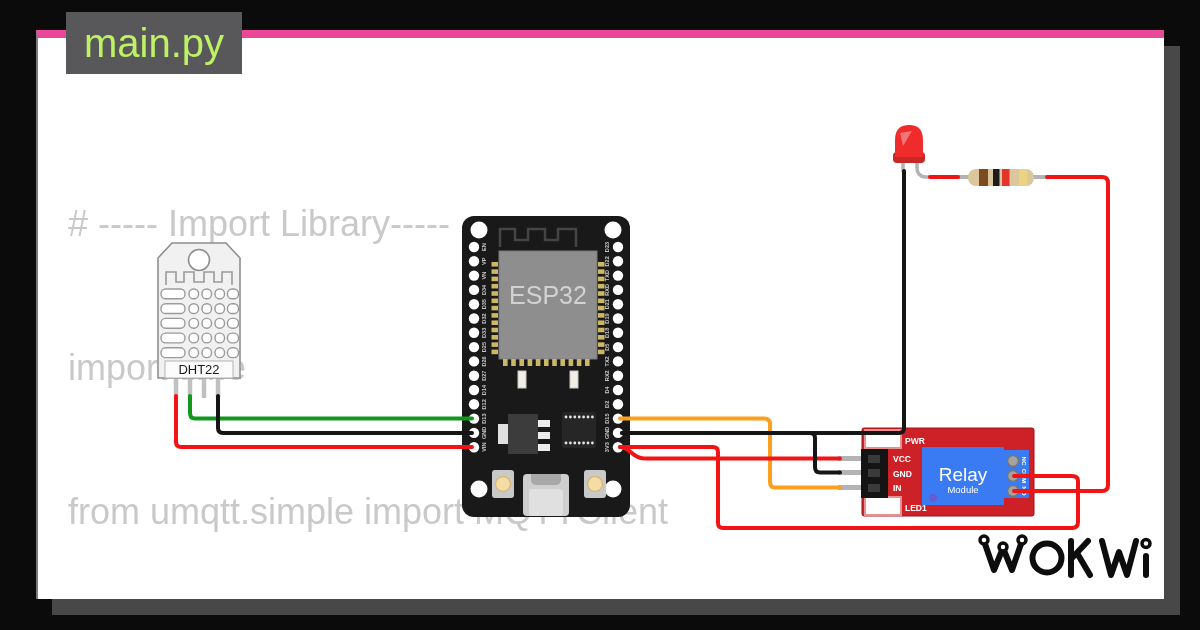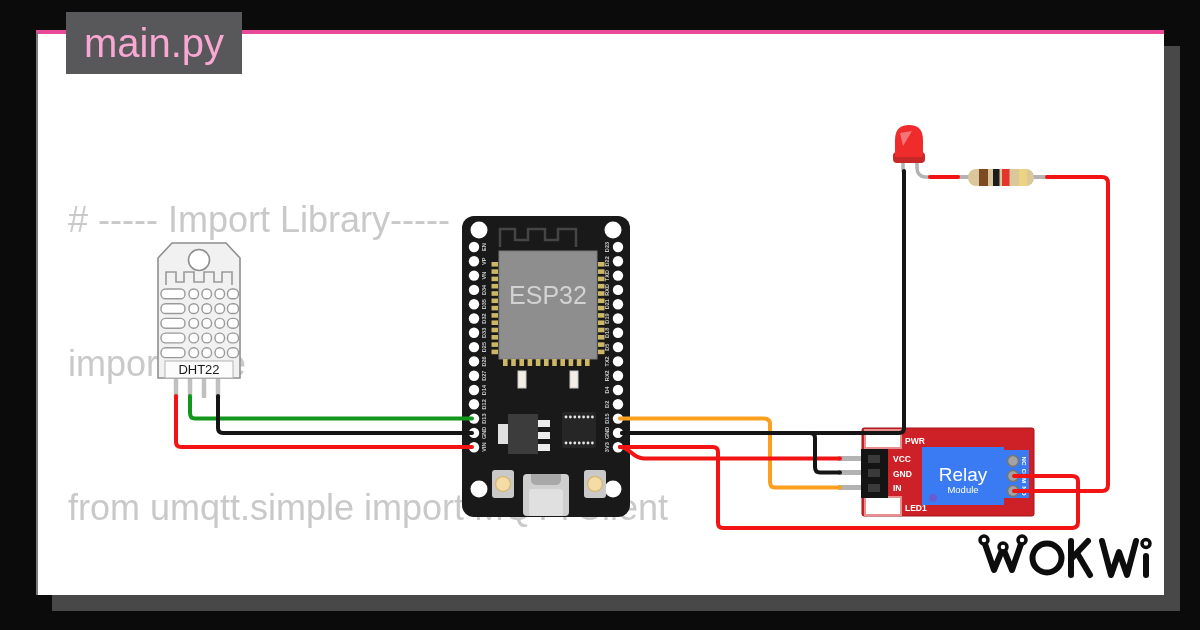--- a/index.html
+++ b/index.html
@@ -1,23 +1,23 @@
 <!DOCTYPE html>
 <html><head>
 <meta charset="utf-8">
 <style>
   html,body{margin:0;padding:0;width:1200px;height:630px;background:#0b0b0b;overflow:hidden;
     font-family:"Liberation Sans",sans-serif;}
   #frame{position:absolute;left:0;top:0;width:1200px;height:630px;background:#0b0b0b;}
   #canvas{position:absolute;left:36px;top:30px;width:1126px;height:561px;background:#ffffff;
-    border-top:4px solid #ec4899;border-left:2px solid #7c7c7c;
+    border-top:8px solid #ec4899;border-left:2px solid #7c7c7c;
     box-shadow:16px 16px 0 0 #484848;overflow:hidden;}
   #title-box{position:absolute;left:66px;top:12px;height:62px;background:#58585a;z-index:6;
     display:flex;align-items:center;padding:0 18px;}
-  #title-box span{color:#f9a8d4;font-size:40px;line-height:62px;}
+  #title-box span{color:#bef264;font-size:40px;line-height:62px;}
   #code{position:absolute;left:30px;top:66px;color:#c9c9c9;font-size:36px;line-height:48px;
     white-space:pre;z-index:1;}
   #circuit{position:absolute;left:0;top:0;width:1200px;height:630px;z-index:3;}
   svg text{font-family:"Liberation Sans",sans-serif;}
 </style>
 </head>
 <body>
 
 <div id="frame">
 

